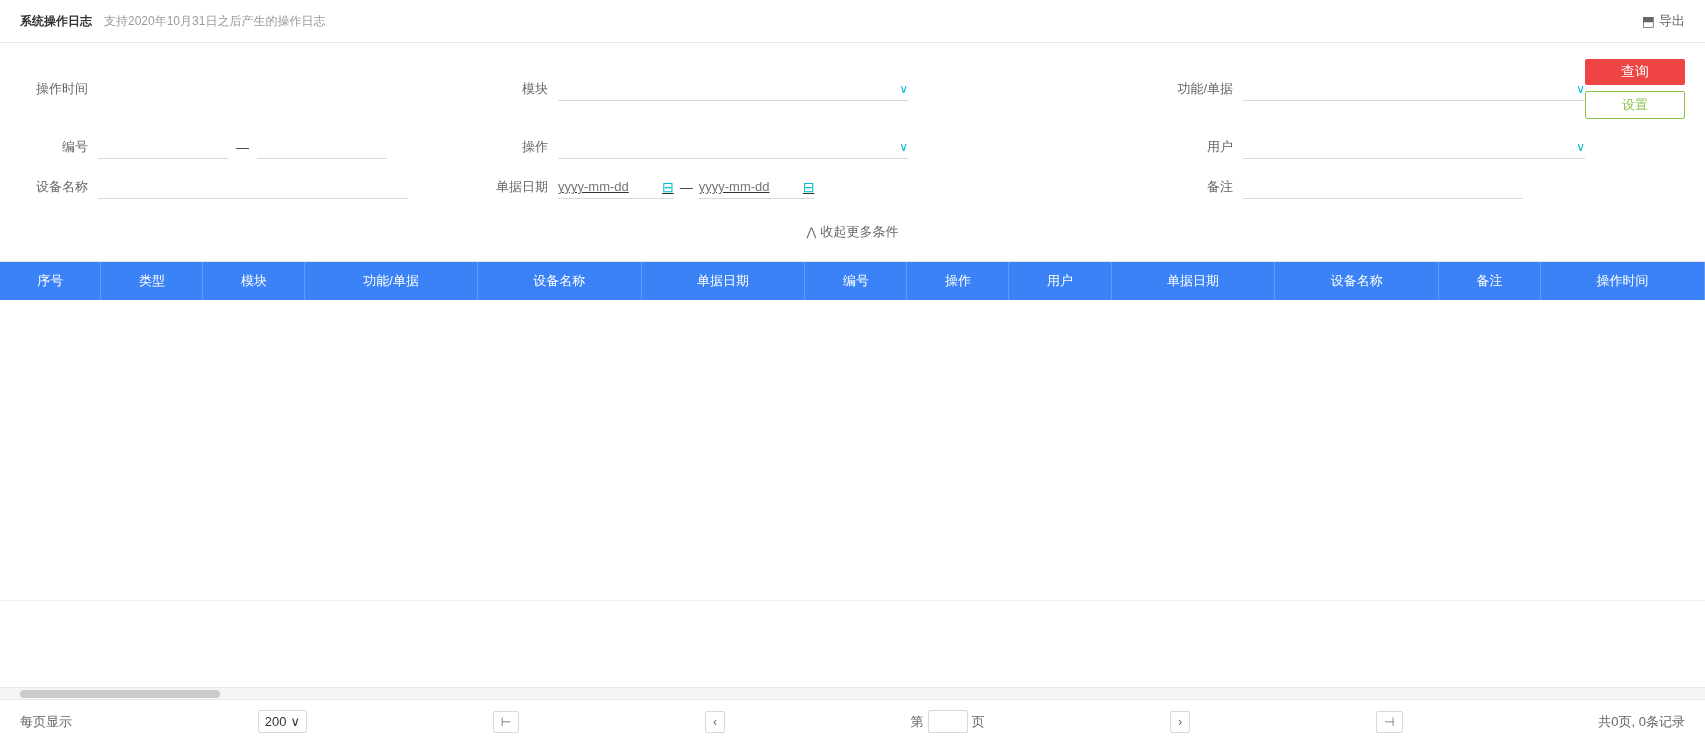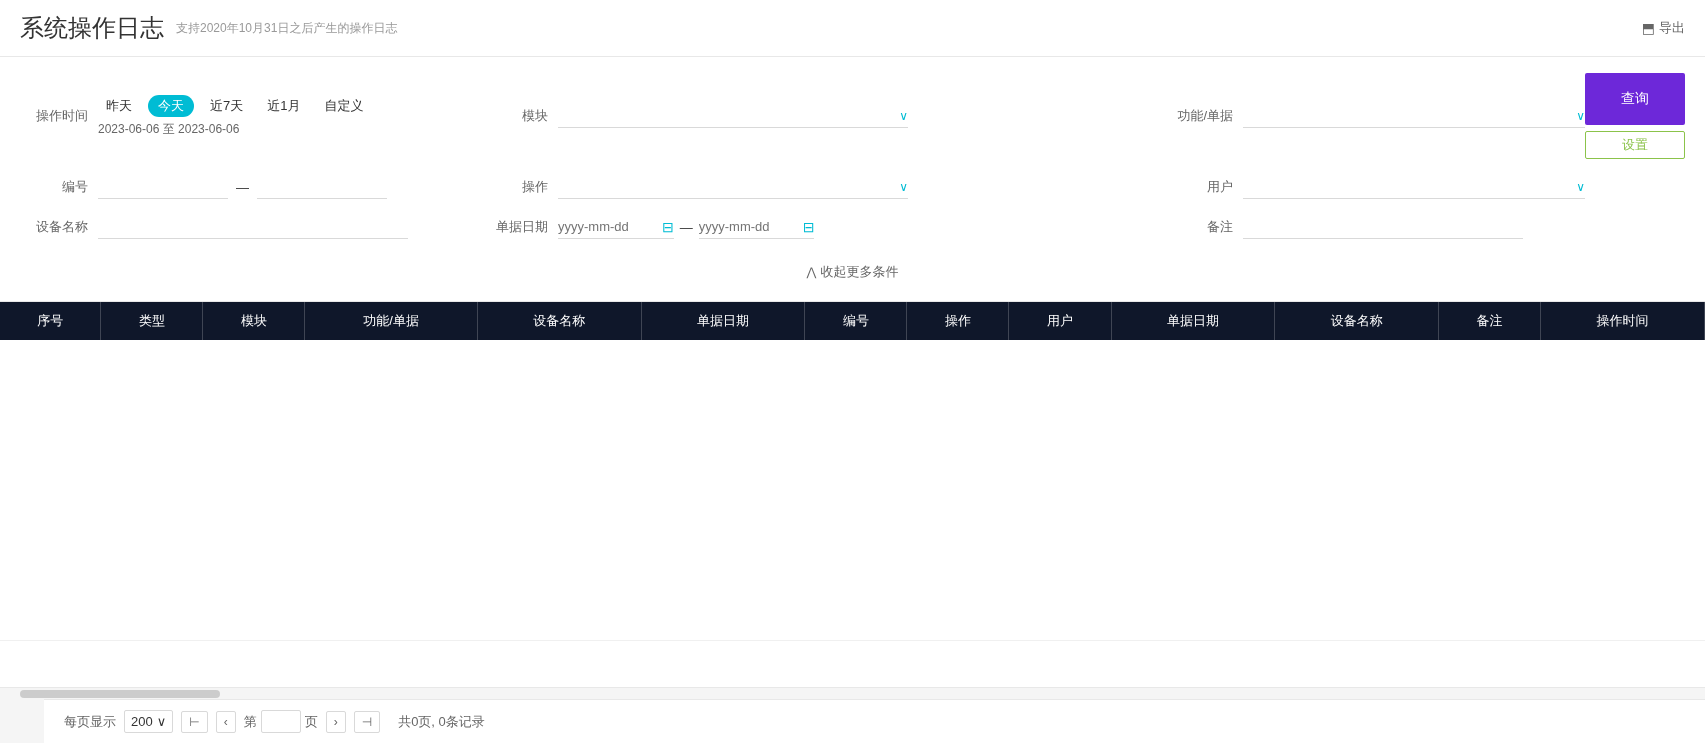--- a/index.html
+++ b/index.html
@@ -2,21 +2,21 @@
 <html><head>
   <meta charset="utf-8">
   <style>
     * { box-sizing: border-box; margin: 0; padding: 0; }
     body { font-family: 'Microsoft YaHei', Arial, sans-serif; font-size: 13px; background: #f5f5f5; color: #333; }
     
     .page-wrapper { width: 1705px; min-height: 743px; background: #f5f5f5; display: flex; flex-direction: column; }
     
     
     .page-header { background: #fff; padding: 12px 20px; display: flex; align-items: center; justify-content: space-between; border-bottom: 1px solid #e8e8e8; }
-    .page-title { font-size: 24px; font-weight: normal; color: #333; }
+    .page-title { font-size: 12px; font-weight: bold; color: #333; }
     .page-subtitle { margin-left: 12px; font-size: 12px; color: #999; }
     .export-btn { display: flex; align-items: center; gap: 4px; color: #666; font-size: 13px; cursor: pointer; border: none; background: none; }
     .export-icon { font-size: 14px; }
 
     
     .filter-area { background: #fff; padding: 16px 20px; border-bottom: 1px solid #e8e8e8; }
     .filter-row { display: flex; align-items: center; margin-bottom: 16px; gap: 0; }
     .filter-row:last-of-type { margin-bottom: 0; }
     
     .filter-label { color: #666; font-size: 13px; width: 68px; text-align: right; margin-right: 10px; flex-shrink: 0; }
@@ -36,58 +36,58 @@
     .dropdown-wrap { display: flex; align-items: center; border-bottom: 1px solid #d9d9d9; flex: 1; max-width: 350px; }
     .dropdown-wrap input { flex: 1; border: none; outline: none; font-size: 13px; background: transparent; padding: 4px 0; }
     .dropdown-arrow { color: #00bcd4; font-size: 12px; cursor: pointer; }
     
     
     .col-1 { width: 460px; display: flex; align-items: center; }
     .col-2 { flex: 1; display: flex; align-items: center; }
     .col-3 { width: 420px; display: flex; align-items: center; }
     .col-actions { width: 100px; display: flex; flex-direction: column; gap: 6px; }
     
-    .query-btn { background: #6d28d9; color: #fff; border: none; padding: 17px 20px; font-size: 14px; cursor: pointer; border-radius: 2px; }
+    .query-btn { background: #ef4444; color: #fff; border: none; padding: 4px 20px; font-size: 14px; cursor: pointer; border-radius: 2px; }
     .setting-btn { background: #fff; color: #8bc34a; border: 1px solid #8bc34a; padding: 4px 20px; font-size: 13px; cursor: pointer; border-radius: 2px; }
     
     
     .num-range { display: flex; align-items: center; gap: 8px; }
     .num-input { width: 130px; border: none; border-bottom: 1px solid #d9d9d9; outline: none; padding: 4px 0; font-size: 13px; }
     .range-dash { color: #333; }
     
     
     .date-range { display: flex; align-items: center; gap: 6px; }
-    .date-input-wrap { display: flex; align-items: center; border-bottom: 1px solid #d9d9d9; gap: 4px; }
+    .date-input-wrap { display: flex; align-items: center; border-bottom: 1px solid #d9d9d9; gap: 4px; text-decoration: underline; }
     .date-input { border: none; outline: none; font-size: 13px; padding: 4px 0; background: transparent; width: 100px; color: #bbb; }
     .cal-icon { color: #00bcd4; cursor: pointer; font-size: 14px; }
     .date-dash { color: #333; }
     
     
     .remarks-input { width: 280px; border: none; border-bottom: 1px solid #d9d9d9; outline: none; padding: 4px 0; font-size: 13px; }
     
     
     .collapse-bar { display: flex; justify-content: center; padding: 8px 0 4px; }
     .collapse-btn { display: flex; align-items: center; gap: 4px; color: #666; font-size: 13px; cursor: pointer; border: none; background: none; }
     .collapse-icon { color: #666; font-size: 12px; }
     
     
     .table-area { background: #fff; flex: 1; overflow: hidden; }
     .data-table { width: 100%; border-collapse: collapse; }
-    .data-table thead tr { background: #0f172a; }
+    .data-table thead tr { background: #3b82f6; }
     .data-table thead th { color: #fff; font-size: 13px; font-weight: normal; padding: 10px 8px; text-align: center; border-right: 1px solid rgba(255,255,255,0.2); white-space: nowrap; }
     .data-table tbody tr { border-bottom: 1px solid #f0f0f0; }
     .data-table tbody td { padding: 10px 8px; text-align: center; font-size: 13px; }
     .empty-area { height: 300px; }
     
     
     .scrollbar-area { height: 12px; background: #f5f5f5; border-top: 1px solid #e8e8e8; position: relative; overflow: hidden; }
     .scrollbar-thumb { height: 8px; background: #ccc; border-radius: 4px; width: 200px; position: absolute; left: 20px; top: 2px; }
     
     
-    .pagination { display: flex; align-items: center; justify-content: flex-start; padding: 10px 20px; background: #fff; border-top: 1px solid #e8e8e8; gap: 8px; margin-left: 44px; }
+    .pagination { display: flex; align-items: center; justify-content: space-between; padding: 10px 20px; background: #fff; border-top: 1px solid #e8e8e8; gap: 8px; }
     .page-size-label { color: #666; font-size: 13px; }
     .page-size-select { border: 1px solid #d9d9d9; padding: 3px 6px; font-size: 13px; border-radius: 2px; display: flex; align-items: center; gap: 4px; cursor: pointer; }
     .page-nav-btn { border: 1px solid #d9d9d9; background: #fff; padding: 3px 7px; cursor: pointer; font-size: 12px; color: #666; border-radius: 2px; }
     .page-info { color: #666; font-size: 13px; display: flex; align-items: center; gap: 4px; }
     .page-num-input { width: 40px; border: 1px solid #d9d9d9; text-align: center; padding: 3px; font-size: 13px; border-radius: 2px; }
     .total-info { color: #666; font-size: 13px; margin-left: 10px; }
   </style>
 </head>
 <body>
 
@@ -102,30 +102,20 @@
       <span class="export-icon">⬒</span>
       <span>导出</span>
     </button>
   </div>
 
   <div class="filter-area">
 
     <div class="filter-row">
       <div class="col-1">
         <span class="filter-label">操作时间</span>
-        <div class="time-filter">
-          <div class="time-buttons">
-            <button class="time-btn">昨天</button>
-            <button class="time-btn active">今天</button>
-            <button class="time-btn">近7天</button>
-            <button class="time-btn">近1月</button>
-            <button class="time-btn">自定义</button>
-          </div>
-          <div class="time-range">2023-06-06 至 2023-06-06</div>
-        </div>
       </div>
 
       <div class="col-2">
         <span class="filter-label">模块</span>
         <div class="dropdown-wrap">
           <input type="text" style="">
           <span class="dropdown-arrow">∨</span>
         </div>
       </div>
 

